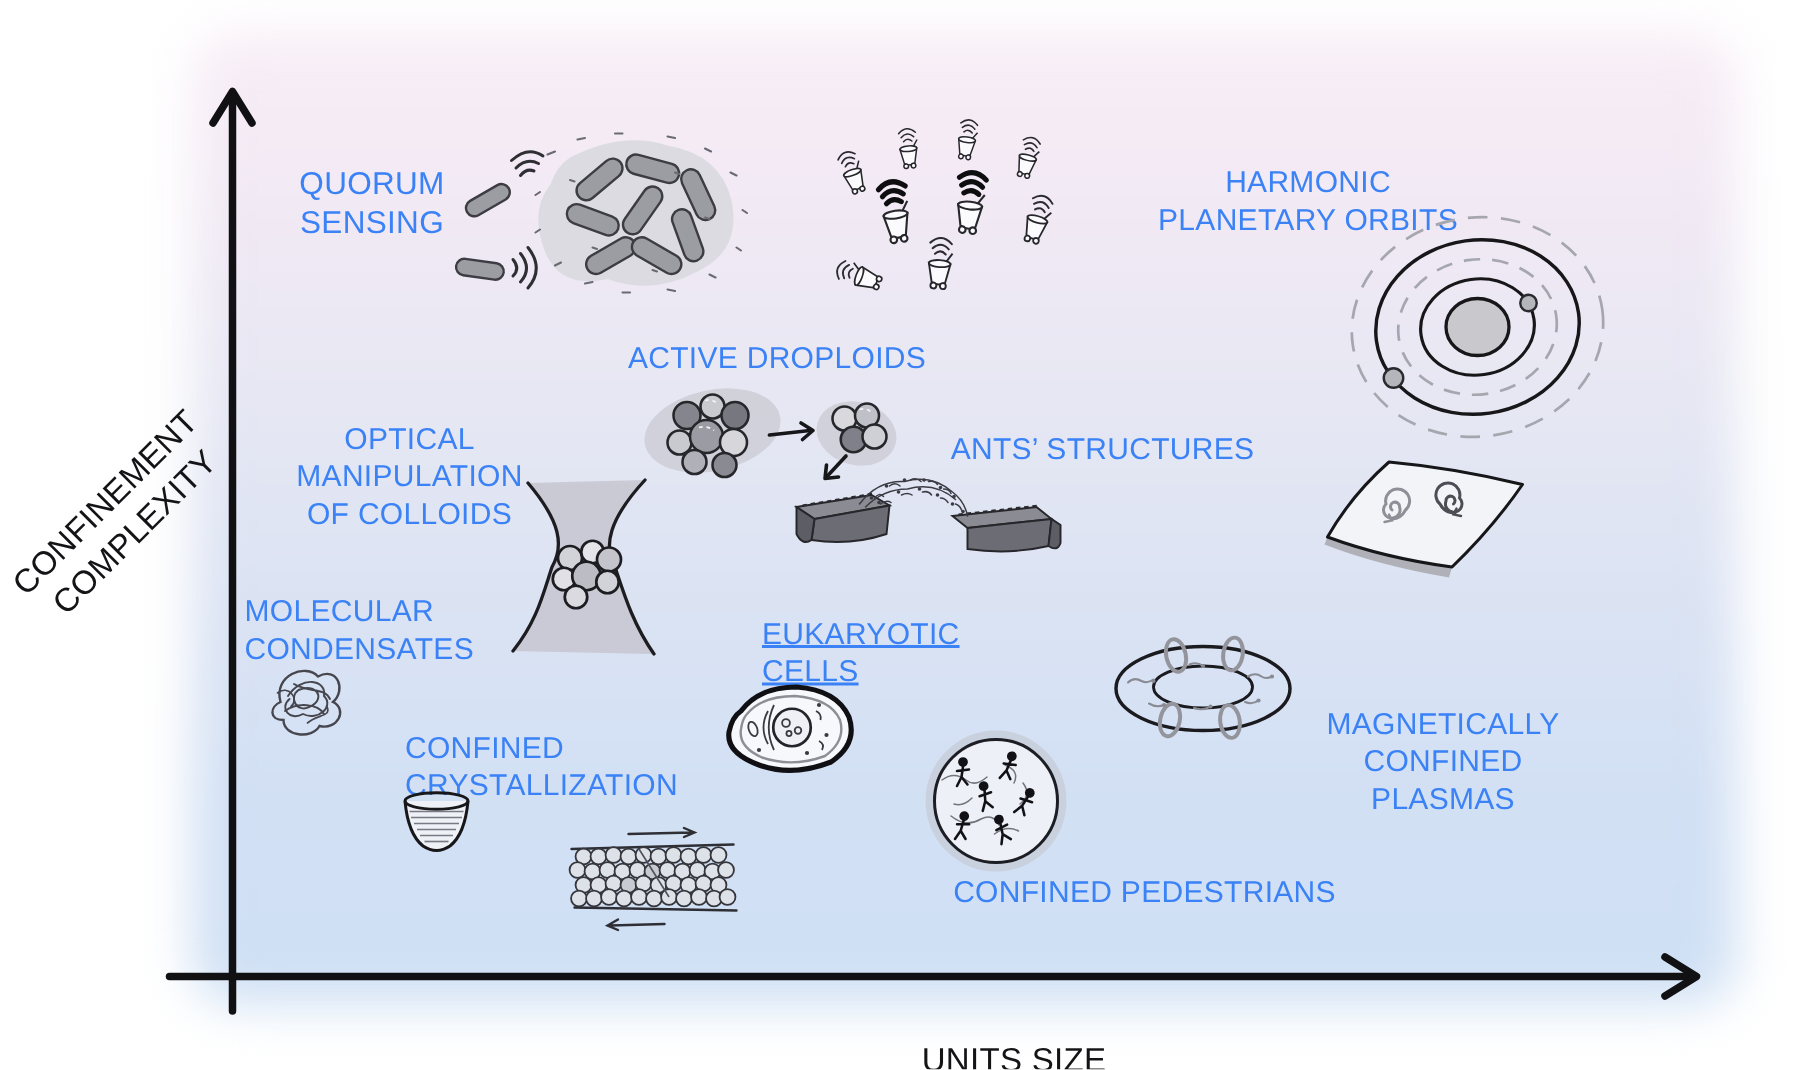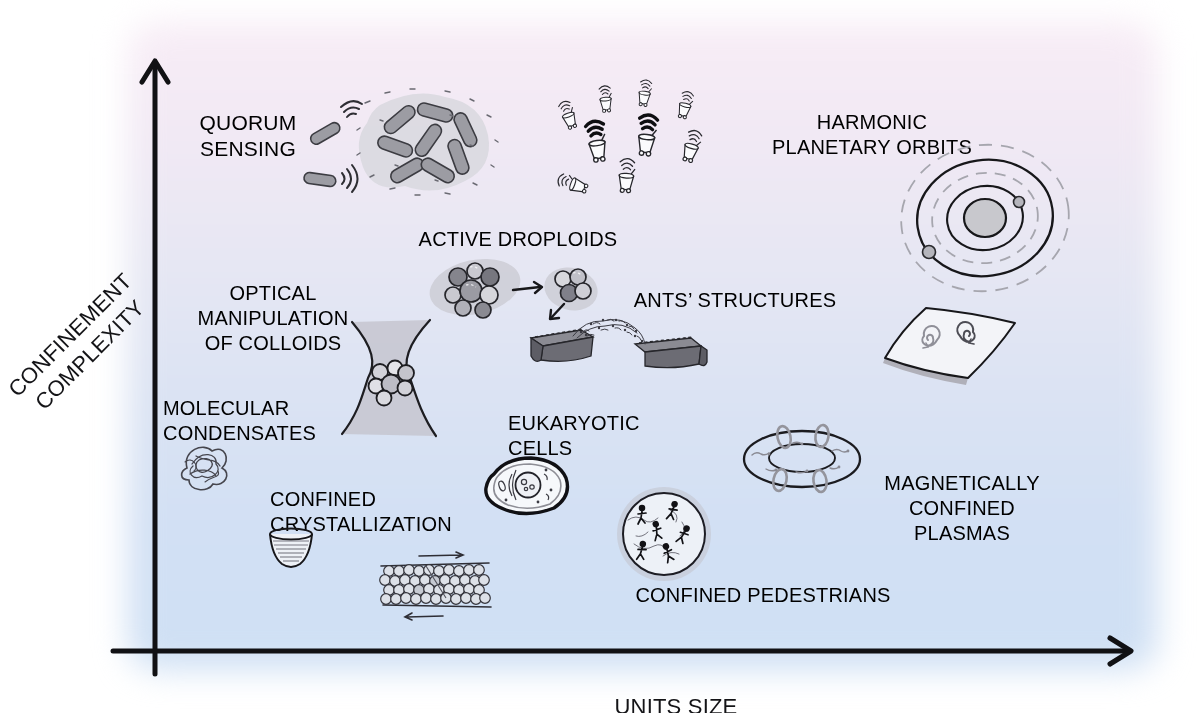--- a/index.html
+++ b/index.html
@@ -1,21 +1,21 @@
 <!DOCTYPE html>
 <html><head>
 <meta charset="utf-8">
 <style>
   html,body{margin:0;padding:0;background:#ffffff;}
   #canvas{position:relative;width:1200px;height:713px;overflow:hidden;
           font-family:"Liberation Sans",sans-serif;background:#ffffff;}
   .bg{position:absolute;left:128px;top:22px;width:1030px;height:648px;
       background:linear-gradient(180deg,#f8edf6 0%,#f1e9f4 18%,#e6e7f3 38%,#dbe3f3 58%,#d2e0f4 78%,#cfe0f4 100%);
       filter:blur(16px);border-radius:30px;}
-  .lbl{position:absolute;color:#000000;font-size:20px;line-height:1.26;
+  .lbl{position:absolute;color:#3b82f6;font-size:20px;line-height:1.26;
        white-space:pre-line;letter-spacing:0.2px;}
   .ctr{text-align:center;}
   .axis-label{font-size:22px;color:#141417;}
   svg{position:absolute;overflow:visible;}
 </style>
 </head>
 <body>
 
 <div id="canvas">
 
@@ -47,21 +47,21 @@
   <div class="lbl ctr" style="left:163px;top:281px;width:220px;">OPTICAL
 MANIPULATION
 OF COLLOIDS</div>
 
   <div class="lbl ctr" style="left:610px;top:288px;width:250px;">ANTS’ STRUCTURES</div>
 
   <div class="lbl" style="left:163px;top:396px;width:210px;">MOLECULAR
 CONDENSATES</div>
 
 
-  <div class="lbl" style="left:508px;top:411px;width:180px;">EUKARYOTIC
+  <div class="lbl" style="left:508px;top:411px;width:180px;text-decoration:underline;">EUKARYOTIC
 CELLS</div>
 
   <div class="lbl" style="left:862px;top:471px;width:200px;text-align:center;">MAGNETICALLY
 CONFINED
 PLASMAS</div>
 
   <div class="lbl" style="left:270px;top:487px;width:210px;">CONFINED
 CRYSTALLIZATION</div>
 
   <div class="lbl ctr" style="left:613px;top:583px;width:300px;">CONFINED PEDESTRIANS</div>

